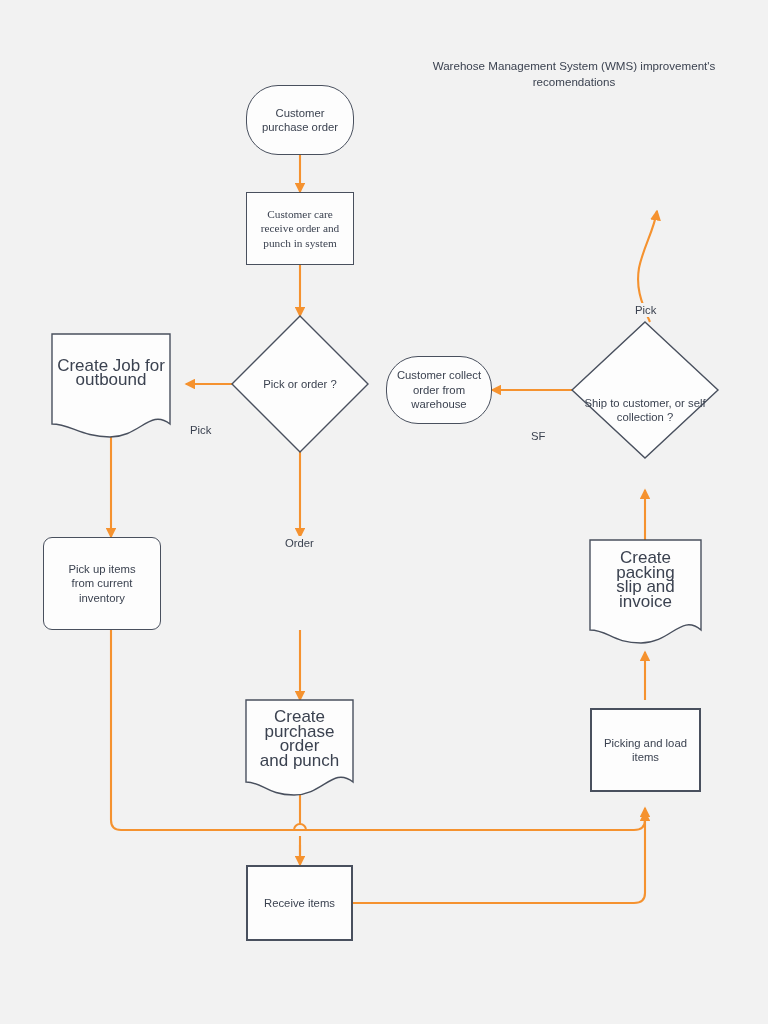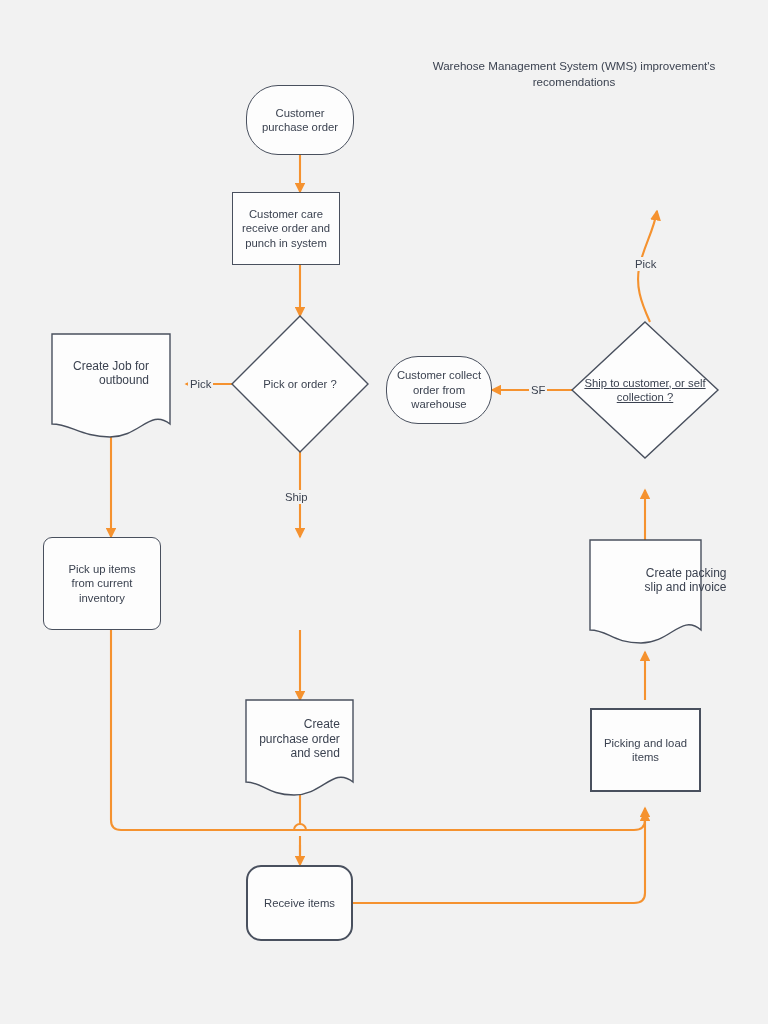--- a/index.html
+++ b/index.html
@@ -51,22 +51,22 @@
   .node-label {
     padding: 0 6px;
     white-space: pre-line;
   }
   
   .doc-label {
     position: absolute;
     display: flex;
     align-items: center;
     justify-content: center;
-    text-align: right;
-    font-size: 12px;
+    text-align: center;
+    font-size: 17px;
     line-height: 14.5px;
     color: #3b4250;
     z-index: 4;
     white-space: pre-line;
   }
   .diamond-label {
     position: absolute;
     display: flex;
     align-items: center;
     justify-content: center;
@@ -79,20 +79,21 @@
   }
   .edge-label {
     position: absolute;
     font-size: 11.3px;
     line-height: 14px;
     color: #3b4250;
     background: #f2f2f2;
     padding: 0 2px;
     z-index: 5;
     white-space: nowrap;
+    margin-top: 46px;
   }
   #chart-title {
     position: absolute;
     left: 400px;
     top: 58px;
     width: 348px;
     text-align: center;
     font-size: 11.6px;
     line-height: 16px;
     color: #3b4250;
@@ -153,65 +154,65 @@
     </g>
   </svg>
 
   <div id="chart-title">Warehose Management System (WMS) improvement's recomendations</div>
 
   <div class="node terminator" style="left:246px; top:85px; width:108px; height:70px;">
     <span class="node-label">Customer
 purchase order</span>
   </div>
 
-  <div class="node" style="left:232px; top:192px; width:108px; height:73px;">
+  <div class="node" style="left:246px; top:192px; width:108px; height:73px;font-family:Liberation Serif, serif;">
     <span class="node-label">Customer care
 receive order and
 punch in system</span>
   </div>
 
   <div class="diamond-label" style="left:236px; top:362px; width:128px; height:44px;">Pick or order ?</div>
 
   <div class="doc-label" style="left:52px; top:348px; width:118px; height:50px;">Create Job for
 outbound</div>
 
   <div class="node" style="left:43px; top:537px; width:118px; height:93px;border-radius:9px;">
     <span class="node-label">Pick up items
 from current
 inventory</span>
   </div>
 
 
   <div class="doc-label" style="left:246px; top:712px; width:107px; height:54px;">Create
 purchase order
-and send</div>
-
-  <div class="node process-thick" style="left:246px; top:865px; width:107px; height:76px;border-radius:15px;">
+and punch</div>
+
+  <div class="node process-thick" style="left:246px; top:865px; width:107px; height:76px;">
     <span class="node-label">Receive items</span>
   </div>
 
   <div class="node process-thick" style="left:590px; top:708px; width:111px; height:84px;">
     <span class="node-label">Picking and load
 items</span>
   </div>
 
-  <div class="doc-label" style="left:590px; top:555px; width:111px; height:50px;padding-left:40px;">Create packing
+  <div class="doc-label" style="left:590px; top:555px; width:111px; height:50px;">Create packing
 slip and invoice</div>
 
-  <div class="diamond-label" style="left:568px; top:368px; width:154px; height:44px;text-decoration:underline;">Ship to customer, or self
+  <div class="diamond-label" style="left:568px; top:388px; width:154px; height:44px;">Ship to customer, or self
 collection ?</div>
 
   <div class="node terminator" style="left:386px; top:356px; width:106px; height:68px;">
     <span class="node-label">Customer collect
 order from
 warehouse</span>
   </div>
 
 
   <div class="edge-label" style="left:188px; top:377px;">Pick</div>
 
-  <div class="edge-label" style="left:283px; top:490px;">Ship</div>
+  <div class="edge-label" style="left:283px; top:490px;">Order</div>
 
   <div class="edge-label" style="left:529px; top:383px;">SF</div>
 
   <div class="edge-label" style="left:633px; top:257px;">Pick</div>
 
 </div>
 
 </body></html>

